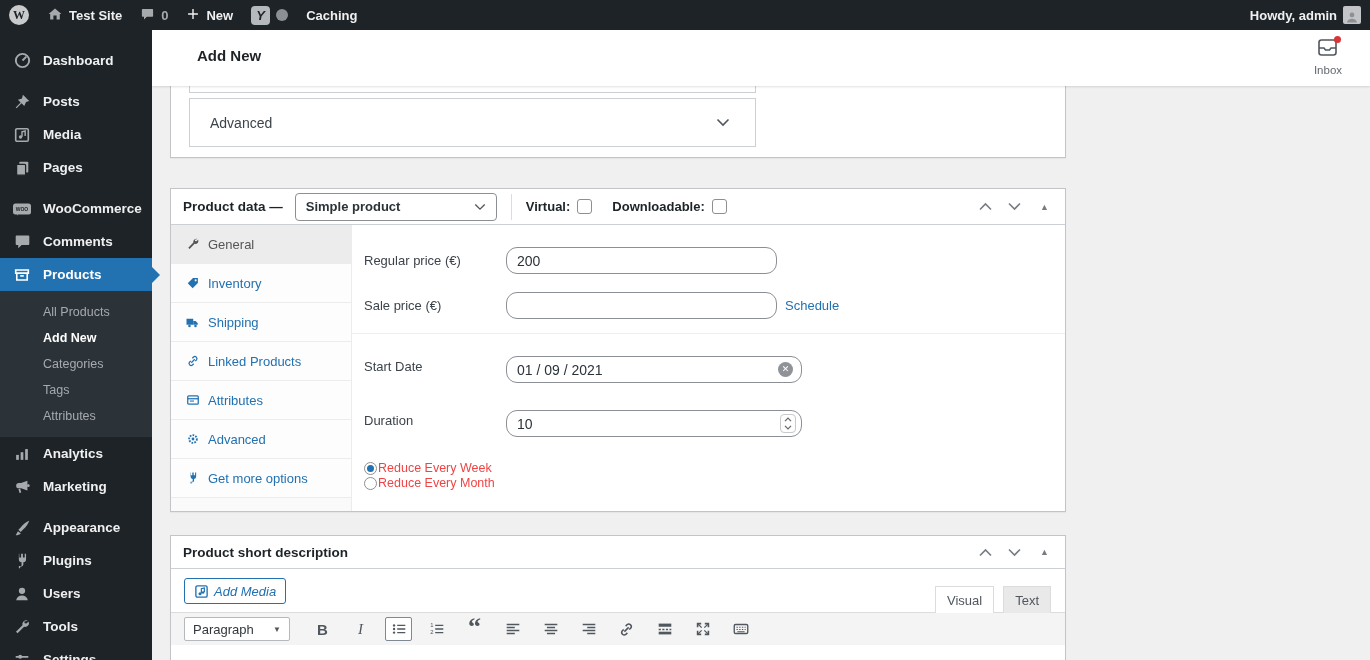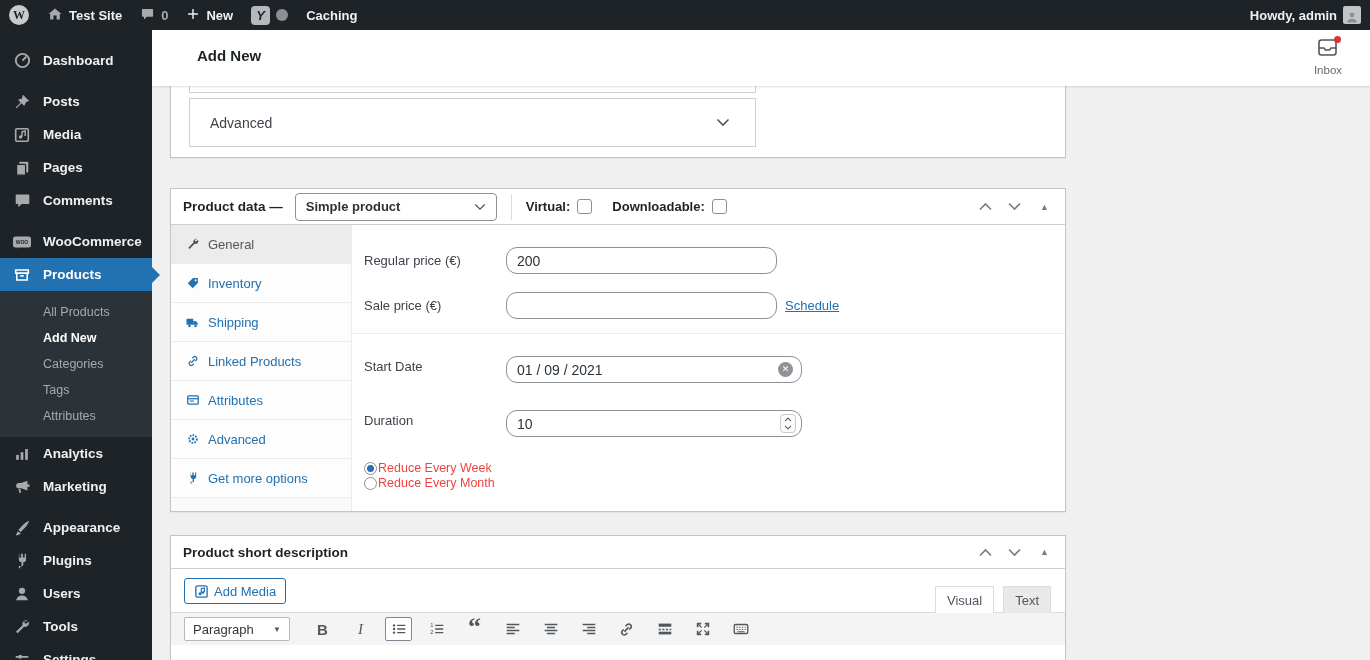--- a/index.html
+++ b/index.html
@@ -70,32 +70,32 @@
   .frow .flabel { width:142px; font-size:13px; color:#3c434a; }
   .finput { width:271px; height:27px; border:1px solid #8c8f94; border-radius:11px; font-size:14px; color:#2c3338; padding:0 10px; font-family:inherit; background:#fff; }
   .frow + .frow { margin-top:18px; }
   .fieldsep { border-top:1px solid #eee; margin-top:14px; }
   .mt15 { margin-top:15px !important; }
   .mt20 { margin-top:20px !important; }
   .inwrap { position:relative; width:296px;margin-top:7px; }
   .inwrap .finput { width:100%; }
   .clearbtn { position:absolute; right:9px; top:6px; width:15px; height:15px; border-radius:50%; background:#8f9296; color:#fff; font-size:9px; line-height:15px; text-align:center; cursor:pointer; }
   .stepper { position:absolute; right:6px; top:4px; width:16px; height:19px; border:1px solid #c9c9c9; border-radius:4px; background:#fdfdfd; display:flex; align-items:center; justify-content:center; cursor:pointer; }
-  .schedlink { margin-left:8px; font-size:13px; color:#2271b1; text-decoration:underline; cursor:pointer; }
+  .schedlink { margin-left:8px; font-size:13px; color:#2271b1; cursor:pointer; }
   .radios { margin:23px 0 0 12px; }
   .radiorow { display:flex; align-items:flex-end; gap:1px; height:15px; font-size:12.5px; color:#ef4444; cursor:pointer; }
   .rbtn { width:13px; height:13px; border:1px solid #8c8f94; border-radius:50%; background:#fff; position:relative; flex:0 0 13px; }
   .rbtn.checked::after { content:""; position:absolute; left:2px; top:2px; width:7px; height:7px; border-radius:50%; background:#2271b1; }
 
   
   #short-desc { height:140px; display:flex; flex-direction:column; overflow:hidden; }
   #short-desc .pb-head { height:33px; }
   .ed-tools { height:43px; position:relative; }
   .addmedia { position:absolute; left:13px; top:9px; height:26px; display:flex; align-items:center; gap:5px; padding:0 9px;
-    border:1px solid #2271b1; border-radius:3px; background:#fff; color:#2271b1; font-size:13px; cursor:pointer; font-family:inherit; }
+    border:1px solid #2271b1; border-radius:3px; background:#fff; color:#2271b1; font-size:13px; cursor:pointer; font-family:inherit;font-style:italic; }
   .ed-tabs { position:absolute; right:14px; bottom:-1px; display:flex; gap:9px; z-index:2; }
   .ed-tab { height:27px; padding:0 11px; display:flex; align-items:center; font-size:13px; color:#50575e; border:1px solid #dcdcde; border-bottom:none; cursor:pointer; }
   .ed-tab.active { background:#fff; }
   .ed-tab.inactive { background:#e9e9e9; }
   .ed-toolbar { border-top:1px solid #dcdcde; background:#f4f4f4; height:33px; display:flex; align-items:center; padding-left:13px; gap:11px; }
   .para-select { width:106px; height:24px; background:#fff; border:1px solid #b4b9be; border-radius:2px; display:flex; align-items:center; justify-content:space-between; padding:0 8px; font-size:13px; color:#32373c; margin-right:8px; cursor:pointer; }
   .tbtn { width:27px; height:24px; display:flex; align-items:center; justify-content:center; color:#50575e; cursor:pointer; border:1px solid transparent; border-radius:2px; }
   .tbtn.active { border-color:#7e8993; background:#fff; }
   .tbtn .bold { font-weight:700; font-size:15px; }
   .tbtn .ital { font-style:italic; font-size:15px; font-family:"Liberation Serif",serif; }
@@ -182,37 +182,37 @@
   </div>
   <div class="mi">
     <span class="ico">
         <svg width="18" height="18" viewBox="0 0 20 20">
           <rect x="7" y="3" width="10" height="12" rx="1" fill="currentColor"></rect>
           <rect x="4" y="6" width="10" height="12" rx="1" fill="currentColor" stroke="#1d2327" stroke-width="1.4"></rect>
         </svg>
       </span>
     <span>Pages</span>
   </div>
-  <div class="mi">
-    <span class="ico">
-        <svg width="17" height="17" viewBox="0 0 20 20">
-          <path fill="currentColor" d="M3 3h14a1 1 0 0 1 1 1v9a1 1 0 0 1-1 1H9l-4 4v-4H3a1 1 0 0 1-1-1V4a1 1 0 0 1 1-1z"></path>
-        </svg>
-      </span>
-    <span>Comments</span>
-  </div>
   <div class="mi gap">
     <span class="ico">
         <svg width="20" height="20" viewBox="0 0 20 20">
           <rect x="1" y="4.5" width="18" height="11" rx="2.5" fill="currentColor"></rect>
           <path d="M6 14.5l-1 2.5v-2.5z" fill="currentColor"></path>
           <text x="10" y="12.3" font-size="5" text-anchor="middle" fill="#1d2327" font-weight="bold">WOO</text>
         </svg>
       </span>
     <span>WooCommerce</span>
+  </div>
+  <div class="mi">
+    <span class="ico">
+        <svg width="17" height="17" viewBox="0 0 20 20">
+          <path fill="currentColor" d="M3 3h14a1 1 0 0 1 1 1v9a1 1 0 0 1-1 1H9l-4 4v-4H3a1 1 0 0 1-1-1V4a1 1 0 0 1 1-1z"></path>
+        </svg>
+      </span>
+    <span>Comments</span>
   </div>
   <div class="mi active">
     <span class="ico">
         <svg width="18" height="18" viewBox="0 0 20 20">
           <path d="M3 4.5h14v3.5H3z" fill="none" stroke="currentColor" stroke-width="1.8"></path>
           <path d="M4.2 8h11.6v7.5H4.2z" fill="none" stroke="currentColor" stroke-width="1.8"></path>
           <path d="M8 11h4" stroke="currentColor" stroke-width="1.8"></path>
         </svg>
       </span>
     <span>Products</span>

